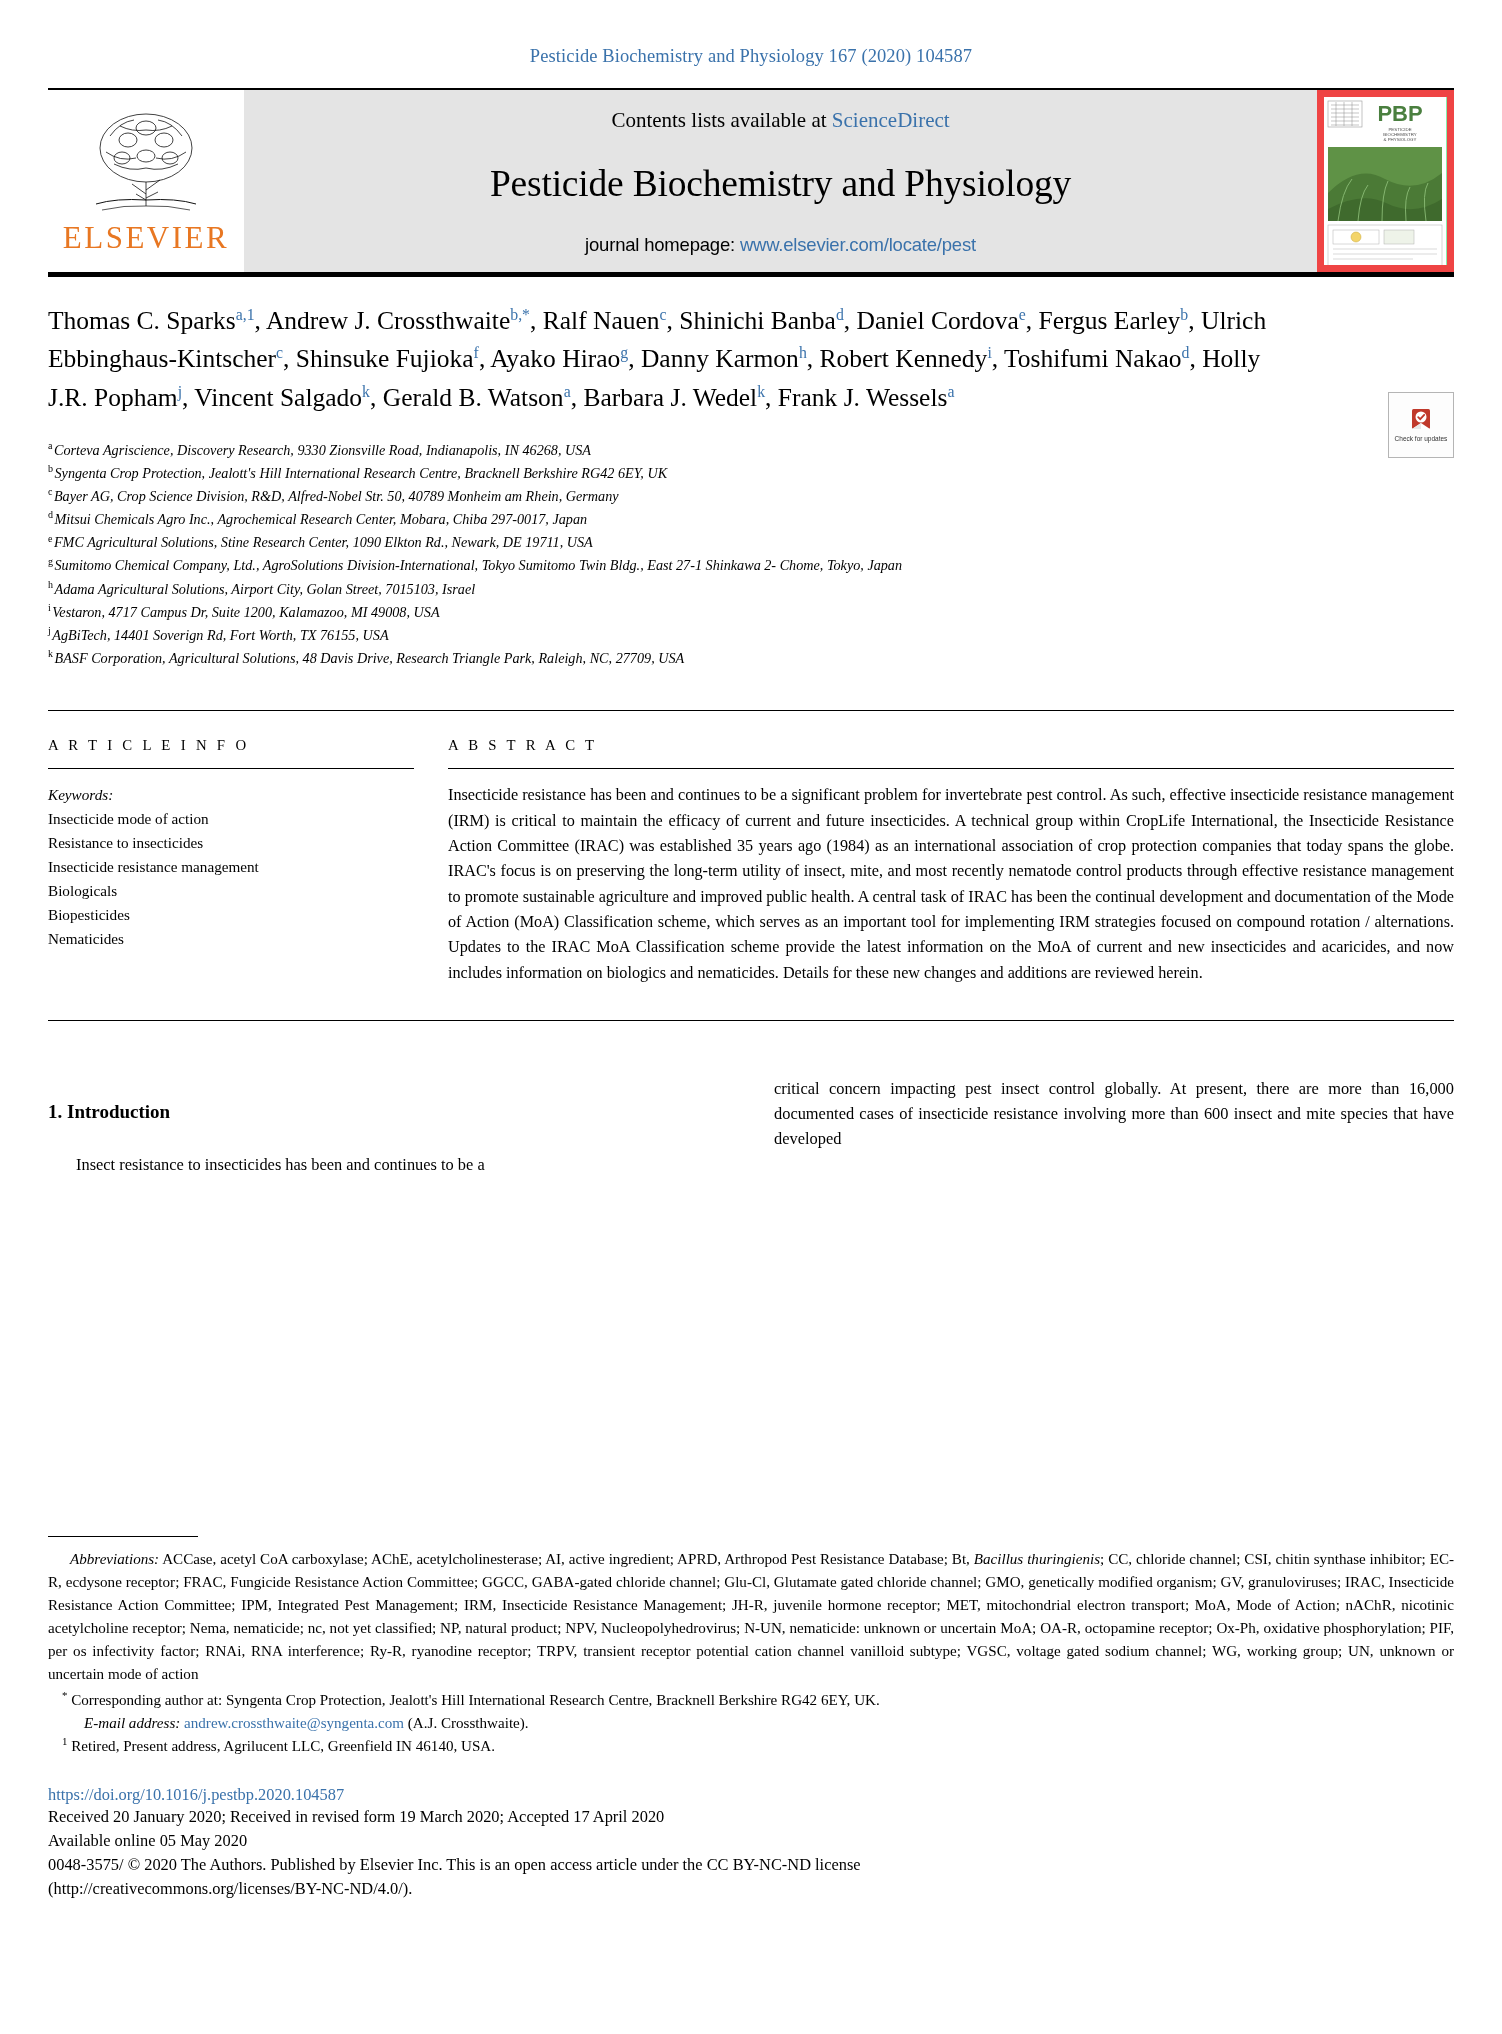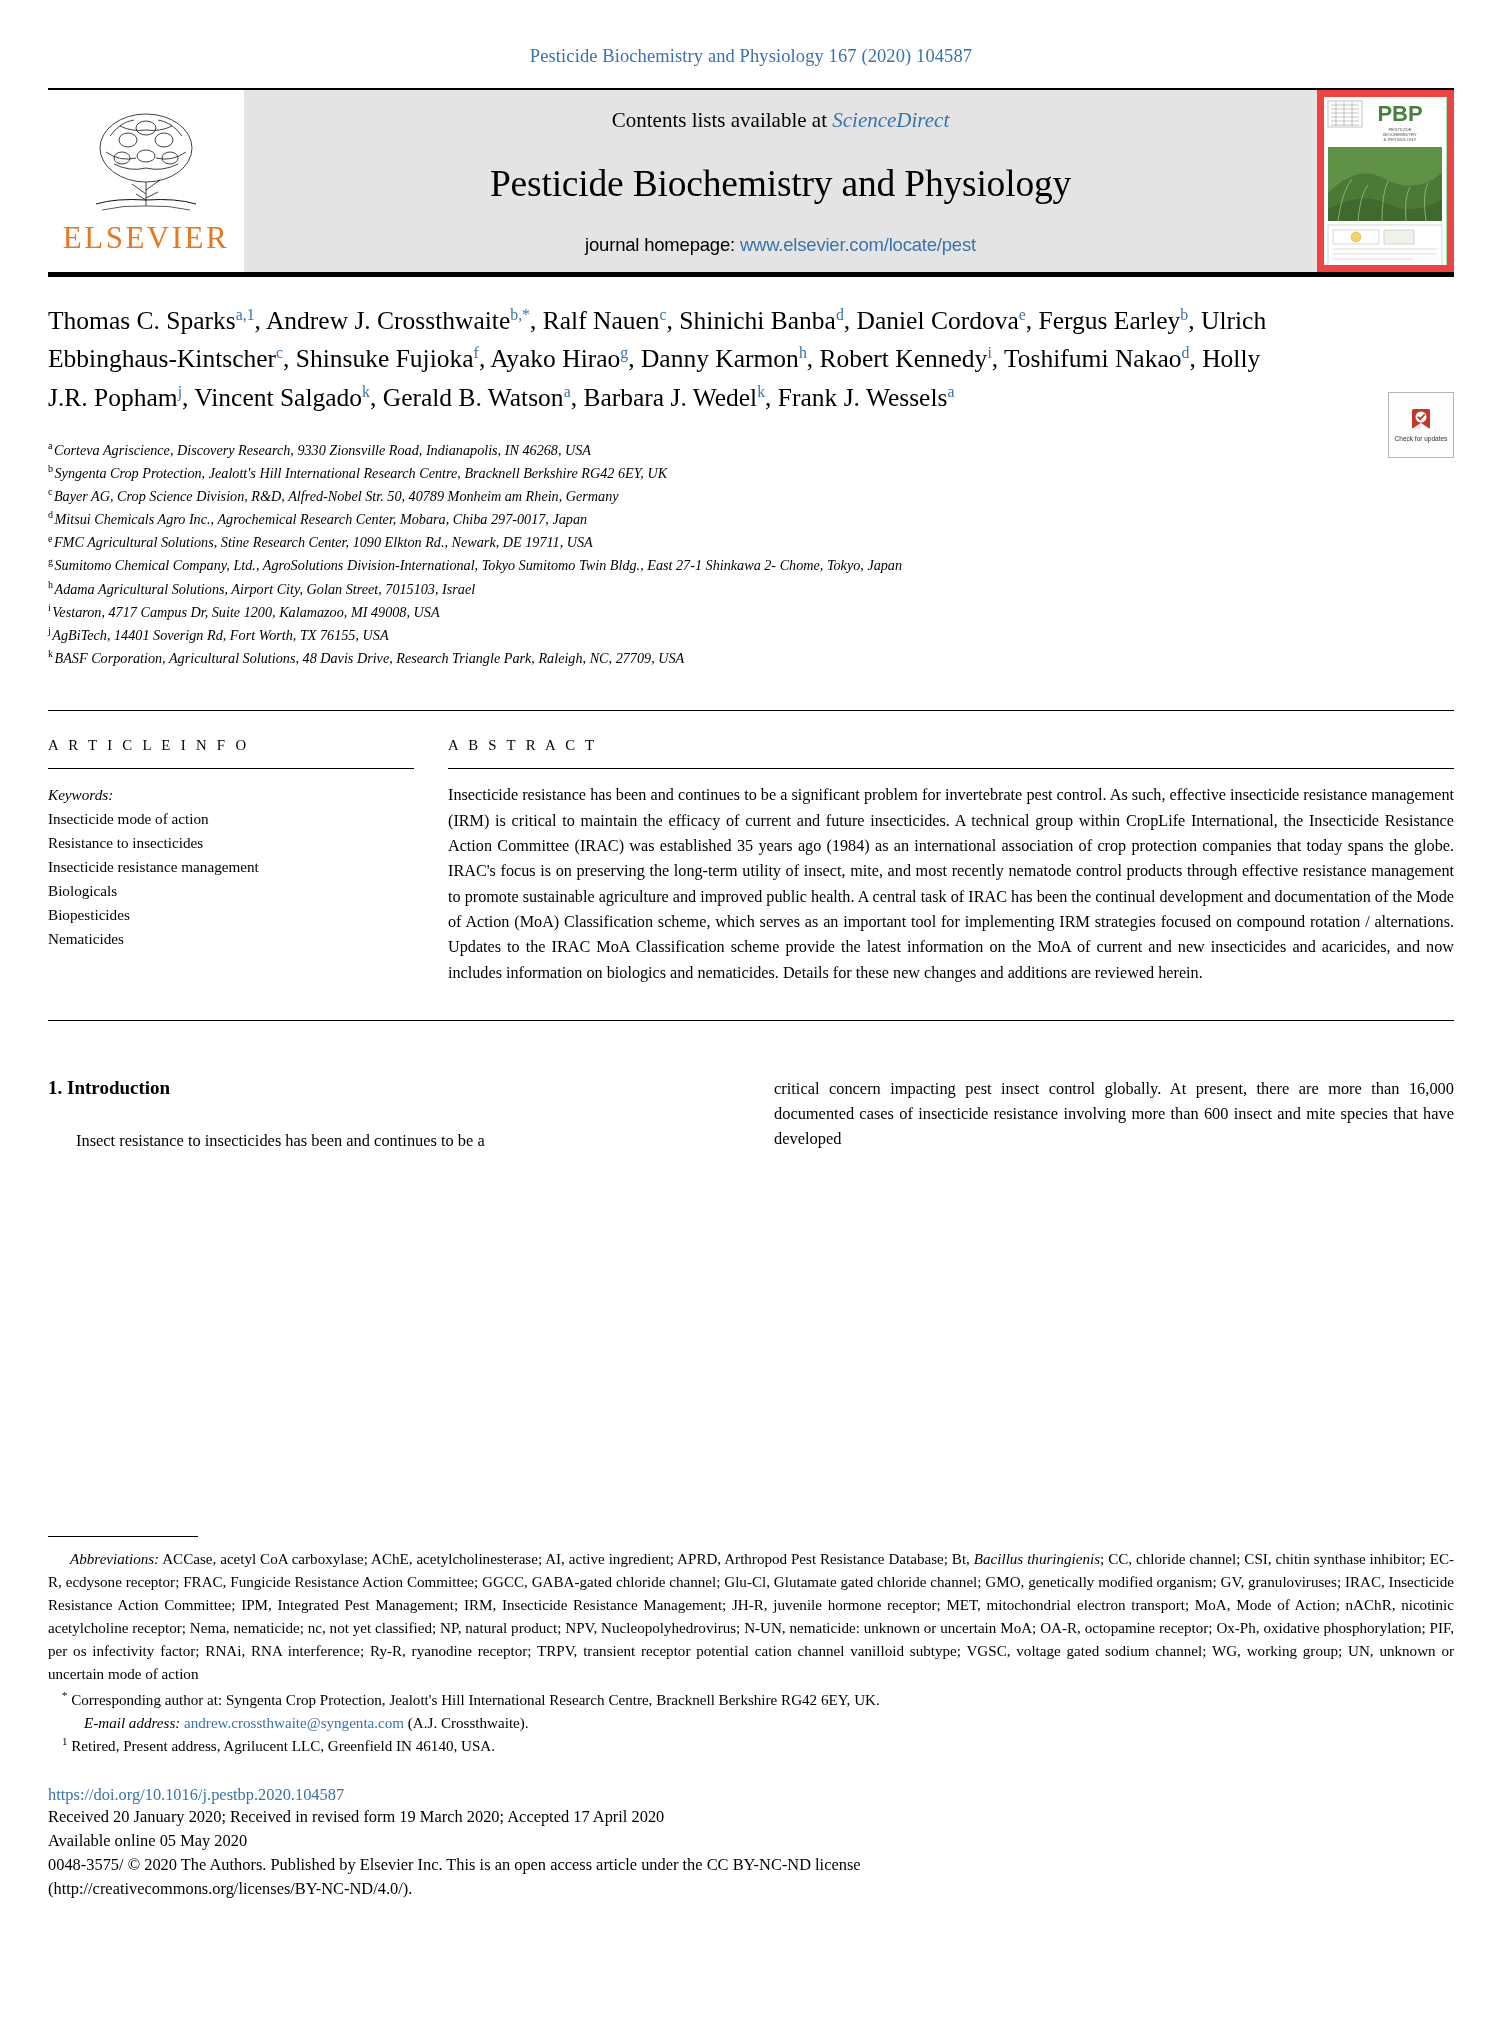--- a/index.html
+++ b/index.html
@@ -69,21 +69,21 @@
     display: flex;
     flex-direction: column;
     justify-content: space-between;
     align-items: center;
     padding: 18px 0 16px 0;
     box-sizing: border-box;
   }
   .contents-line {
     font-size: 21px;
   }
-  .contents-line .sd-link { color: #3a72ab; font-style: italic; }
+  .contents-line .sd-link { color: #3a72ab; }
   .journal-title {
     font-size: 37.5px;
     letter-spacing: -0.2px;
   }
   .homepage-line {
     font-family: "Liberation Sans", sans-serif;
     font-size: 18.5px;
     letter-spacing: -0.2px;
   }
   .homepage-line .hp-link { color: #3a72ab; }
@@ -211,20 +211,21 @@
   
   .intro {
     margin-top: 56px;
     display: flex;
     gap: 46px;
   }
   .intro-col { flex: 1; }
   .intro-h {
     font-size: 19px;
     font-weight: bold;
+    margin-top: 24px;
   }
   .intro-p {
     font-size: 16.4px;
     line-height: 1.52;
     text-align: justify;
     text-indent: 28px;
     margin-top: 30px;
   }
   .intro-p-right {
     font-size: 16.4px;

